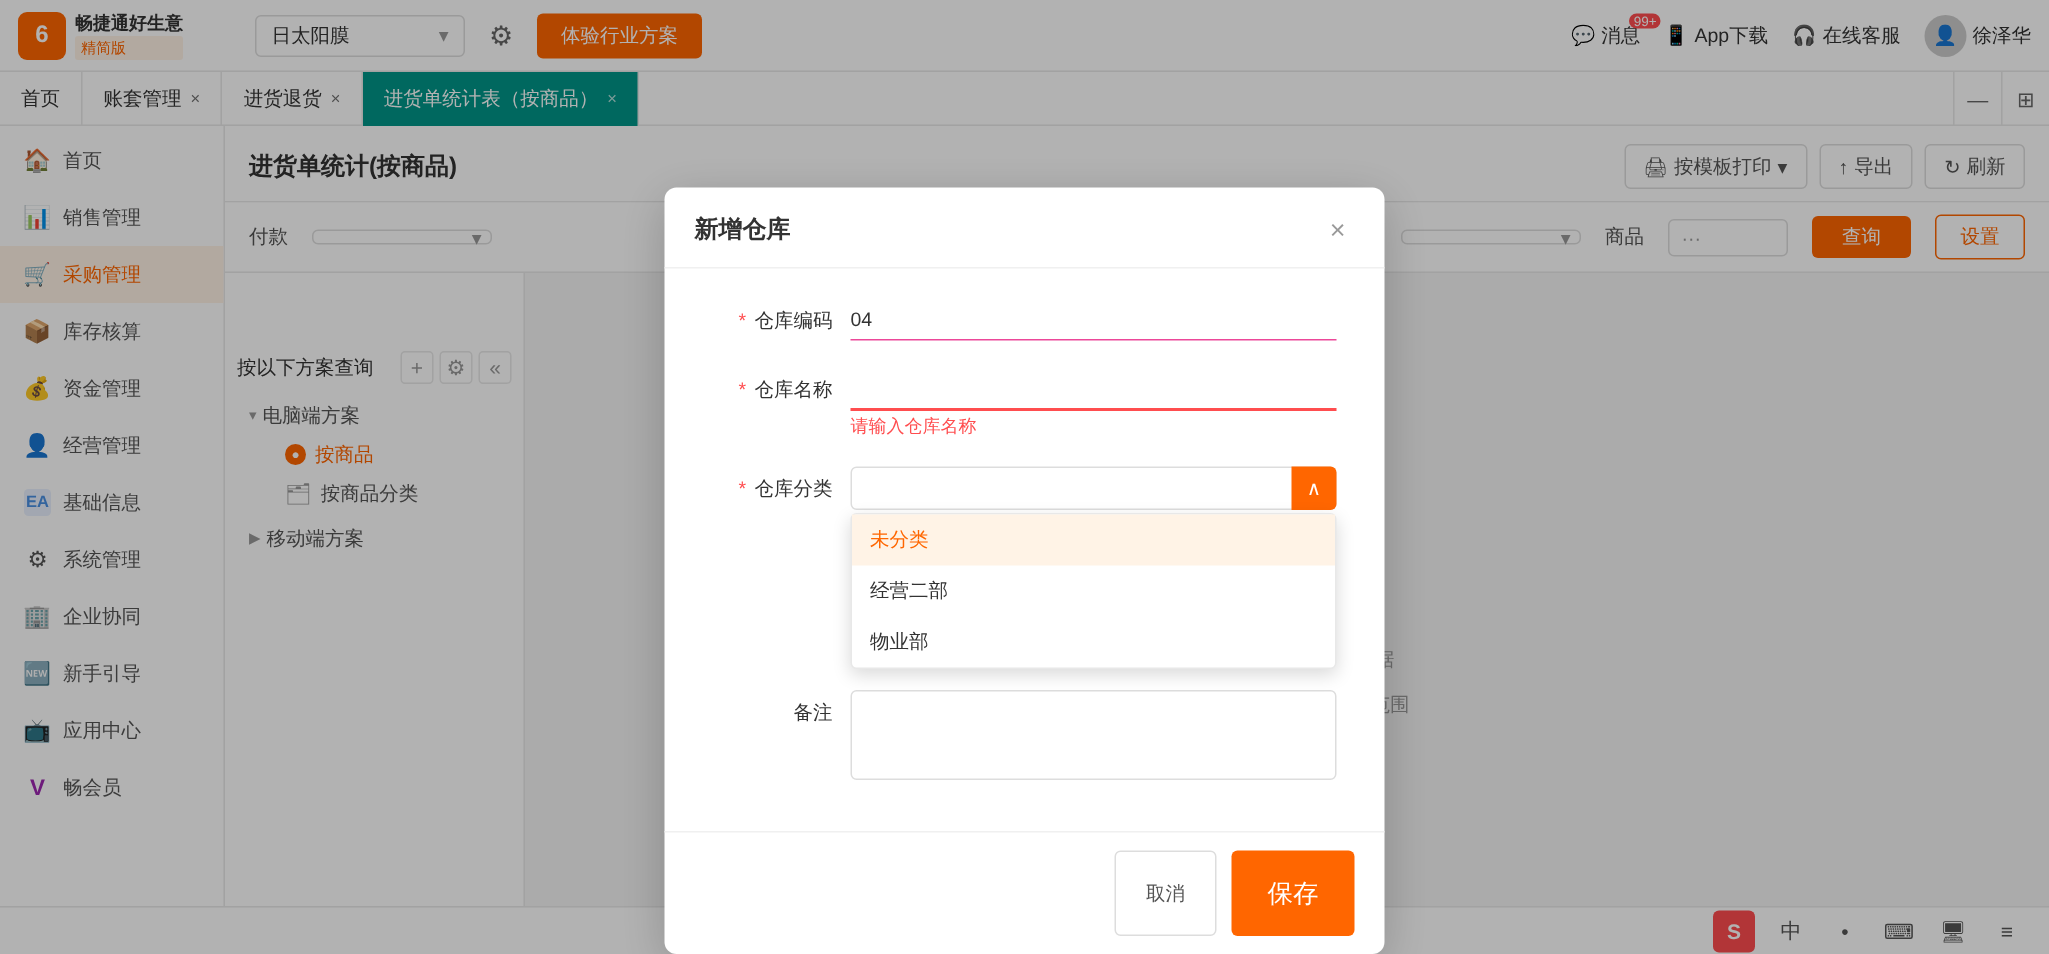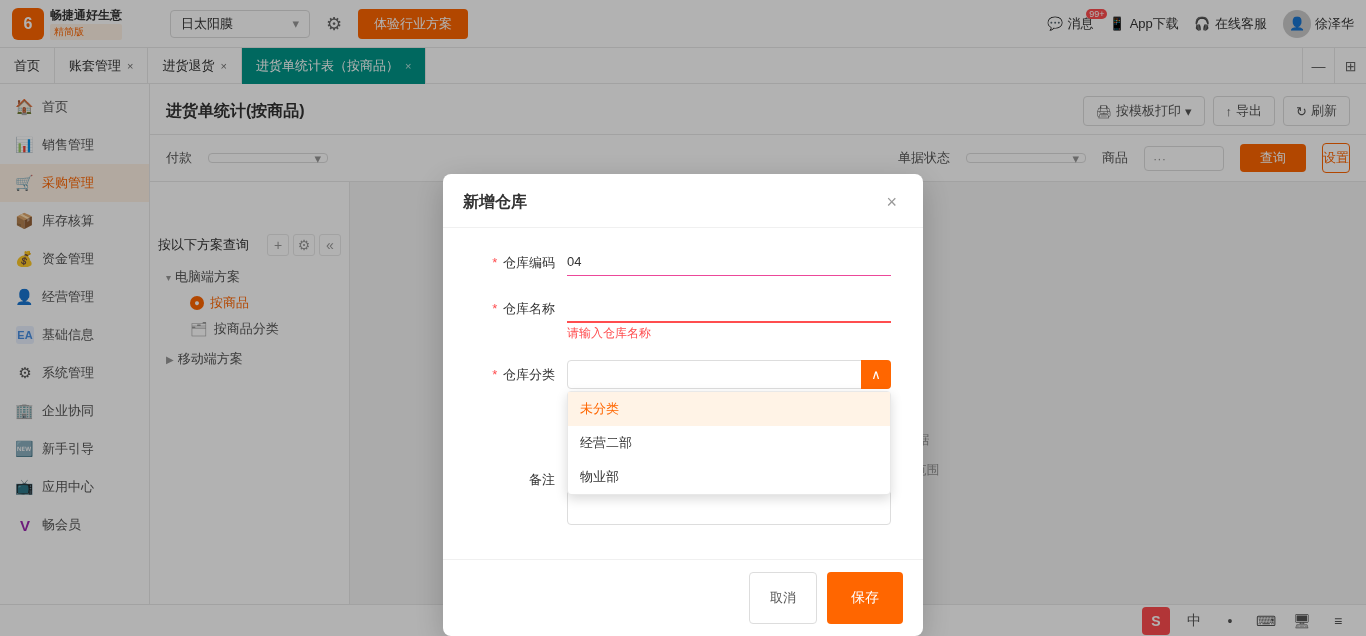--- a/index.html
+++ b/index.html
@@ -73,21 +73,21 @@
     .action-btn {
       display: flex; align-items: center; gap: 4px; padding: 5px 12px;
       border: 1px solid #ddd; border-radius: 4px; background: white;
       cursor: pointer; font-size: 13px; color: #555;
     }
     .query-btn {
       background: #ff6600; color: white; border: none; padding: 5px 20px;
       border-radius: 4px; cursor: pointer; font-size: 13px;
     }
     .set-btn {
-      background: #fff; color: #ff6600; border: 1px solid #ff6600; padding: 5px 0;
+      background: #fff; color: #ff6600; border: 1px solid #ff6600; padding: 5px 16px;
       border-radius: 4px; cursor: pointer; font-size: 13px;
     }
 
     .main-body { display: flex; flex: 1; overflow: hidden; }
 
     
     .left-panel {
       width: 200px; background: #fff; border-right: 1px solid #e8e8e8;
       padding: 12px 8px; flex-shrink: 0;
     }
@@ -154,21 +154,21 @@
     .modal-footer {
       display: flex; justify-content: flex-end; padding: 12px 20px;
       border-top: 1px solid #f0f0f0; gap: 10px;
     }
     .cancel-btn {
       padding: 7px 20px; border: 1px solid #ddd; border-radius: 4px;
       background: white; cursor: pointer; font-size: 13px; color: #555;
     }
     .save-btn {
       padding: 17px 24px; border: none; border-radius: 4px;
-      background: #ff6600; color: white; cursor: pointer; font-size: 14px;
+      background: #ff6600; color: white; cursor: pointer; font-size: 17px;
     }
 
     
     .dropdown-list {
       position: absolute; top: 100%; left: 0; right: 0; background: white;
       border: 1px solid #e8e8e8; border-radius: 4px; z-index: 200;
       box-shadow: 0 4px 12px rgba(0,0,0,0.15); margin-top: 2px;
     }
     .dropdown-item {
       padding: 8px 12px; cursor: pointer; font-size: 13px; color: #333;
@@ -438,21 +438,21 @@
             <div class="dropdown-item">
               <span>经营二部</span>
             </div>
             <div class="dropdown-item">
               <span>物业部</span>
             </div>
           </div>
         </div>
       </div>
 
-      <div class="form-row" style="margin-top:76px;">
+      <div class="form-row" style="margin-top:120px;">
         <div class="form-label">备注</div>
         <textarea class="form-textarea" style=""></textarea>
       </div>
     </div>
 
     <div class="modal-footer">
       <button class="cancel-btn">取消</button>
       <button class="save-btn">保存</button>
     </div>
   </div>

